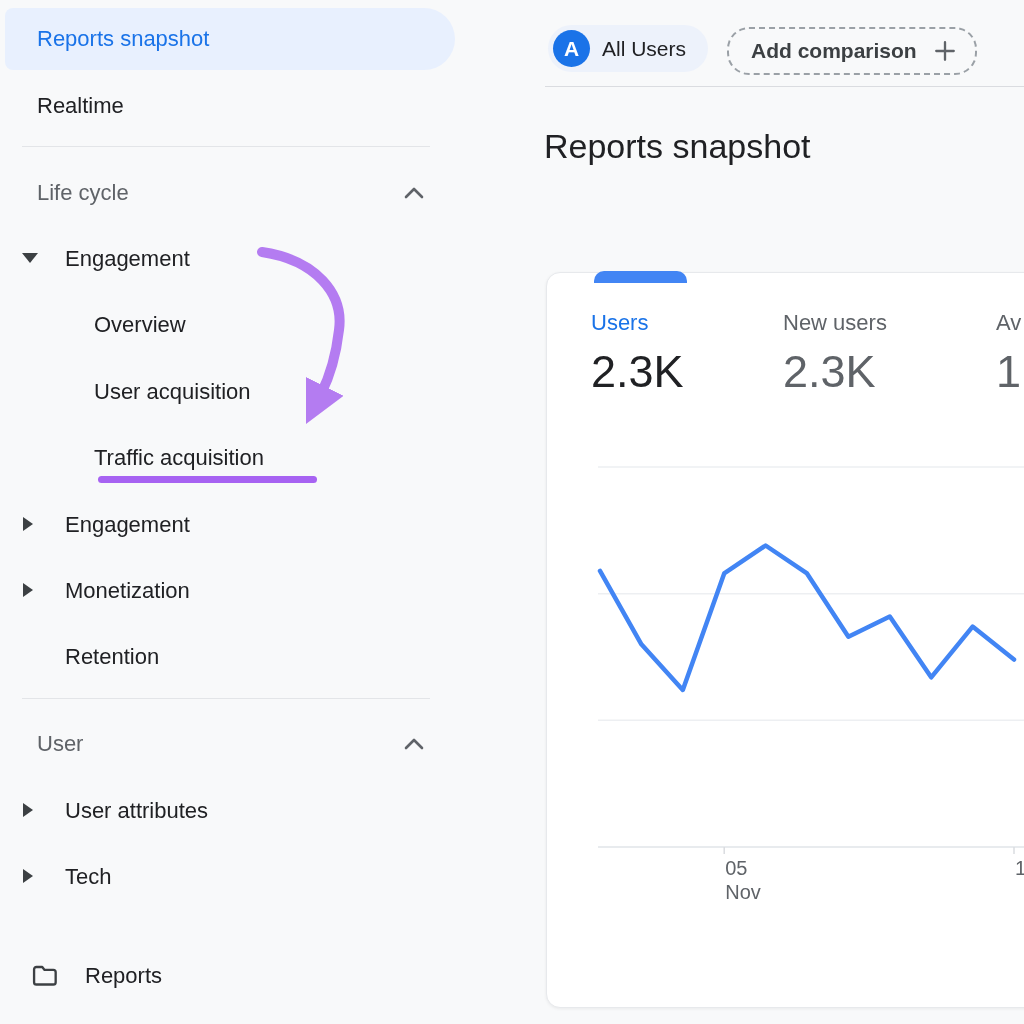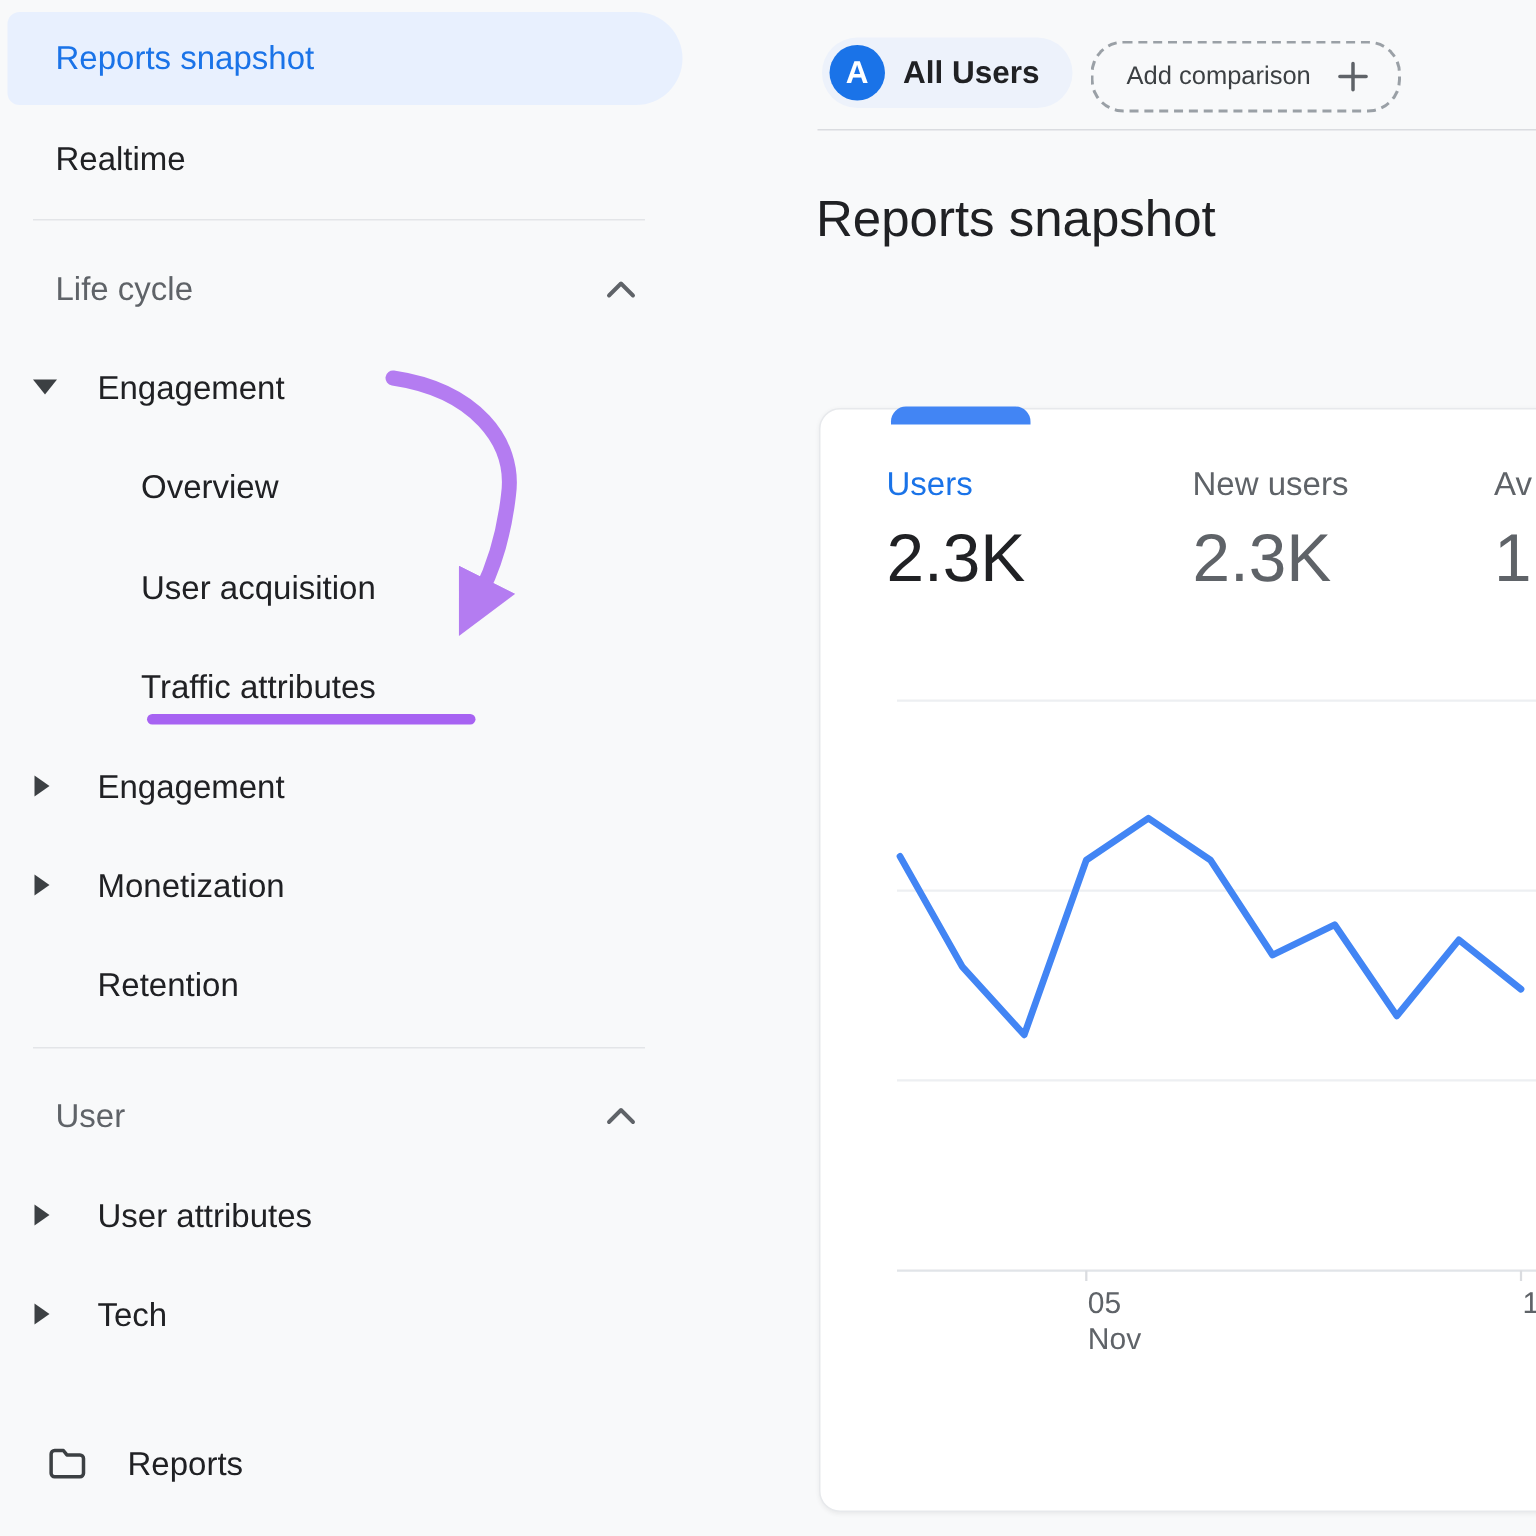--- a/index.html
+++ b/index.html
@@ -23,41 +23,41 @@
   .chev{position:absolute;left:401px;width:26px;height:18px;}
   .underline-mark{position:absolute;left:98px;top:476px;width:219px;height:7px;border-radius:3.5px;}
   
   .aud-chip{
     position:absolute;left:548px;top:25px;height:47px;border-radius:24px;
     background:#edf2fb;display:flex;align-items:center;padding-right:22px;cursor:pointer;
   }
   .avatar{width:37px;height:37px;border-radius:50%;margin-left:5px;
     display:flex;align-items:center;justify-content:center;
     color:#fff;font-size:21px;font-weight:700;}
-  .aud-chip .lbl{margin-left:12px;font-size:21px;font-weight:700;color:#202124;}
+  .aud-chip .lbl{margin-left:12px;font-size:21px;font-weight:400;color:#202124;}
   .add-cmp{
     position:absolute;left:727px;top:27px;height:44px;border-radius:22px;
     border:2px dashed #9aa0a6;display:flex;align-items:center;padding:0 16px 0 22px;
     cursor:pointer;background:transparent;
   }
-  .add-cmp .lbl{font-size:17px;font-weight:400;color:#3c4043;}
+  .add-cmp .lbl{font-size:21px;font-weight:700;color:#3c4043;}
   .hdr-divider{position:absolute;left:545px;top:86px;width:560px;height:1px;background:#dadce0;}
   .page-title{position:absolute;left:544px;top:127px;font-size:34px;font-weight:400;color:#202124;}
   
   .card{
     position:absolute;left:546px;top:272px;width:560px;height:734px;
     background:#ffffff;border:1px solid #e7e9ec;border-radius:14px;
     box-shadow:0 1px 3px rgba(60,64,67,.08);
   }
   .tab-indicator{position:absolute;left:47px;top:-2px;width:93px;height:12px;border-radius:10px 10px 0 0;}
   .metric{position:absolute;top:36px;cursor:pointer;}
   .metric .m-label{font-size:22px;line-height:28px;color:#5f6368;font-weight:400;}
   .metric .m-value{font-size:45px;line-height:50px;margin-top:10px;color:#5f6368;font-weight:400;}
   .metric.active .m-value{color:#202124;}
-  .m1{left:44px;} .m2{left:248px;} .m3{left:449px;}
+  .m1{left:44px;} .m2{left:236px;} .m3{left:449px;}
   #chart-svg{position:absolute;left:0;top:0;}
   
   .annot{position:absolute;left:0;top:0;pointer-events:none;}
 </style>
 </head>
 <body>
 
 <div class="screen">
 
   <div>
@@ -86,21 +86,21 @@
 
     <div class="sb-item" style="left:94px;top:313px;">
       <span>Overview</span>
     </div>
 
     <div class="sb-item" style="left:94px;top:380px;text-align:right;">
       <span>User acquisition</span>
     </div>
 
     <div class="sb-item" style="left:94px;top:446px;">
-      <span>Traffic attributes</span>
+      <span>Traffic acquisition</span>
     </div>
     <div class="underline-mark" style="background: rgb(167, 99, 242);"></div>
 
     <div class="tri-right" style="left:23px;top:517px;"></div>
     <div class="sb-item" style="left:65px;top:513px;">
       <span>Engagement</span>
     </div>
 
     <div class="tri-right" style="left:23px;top:583px;"></div>
     <div class="sb-item" style="left:65px;top:579px;">

